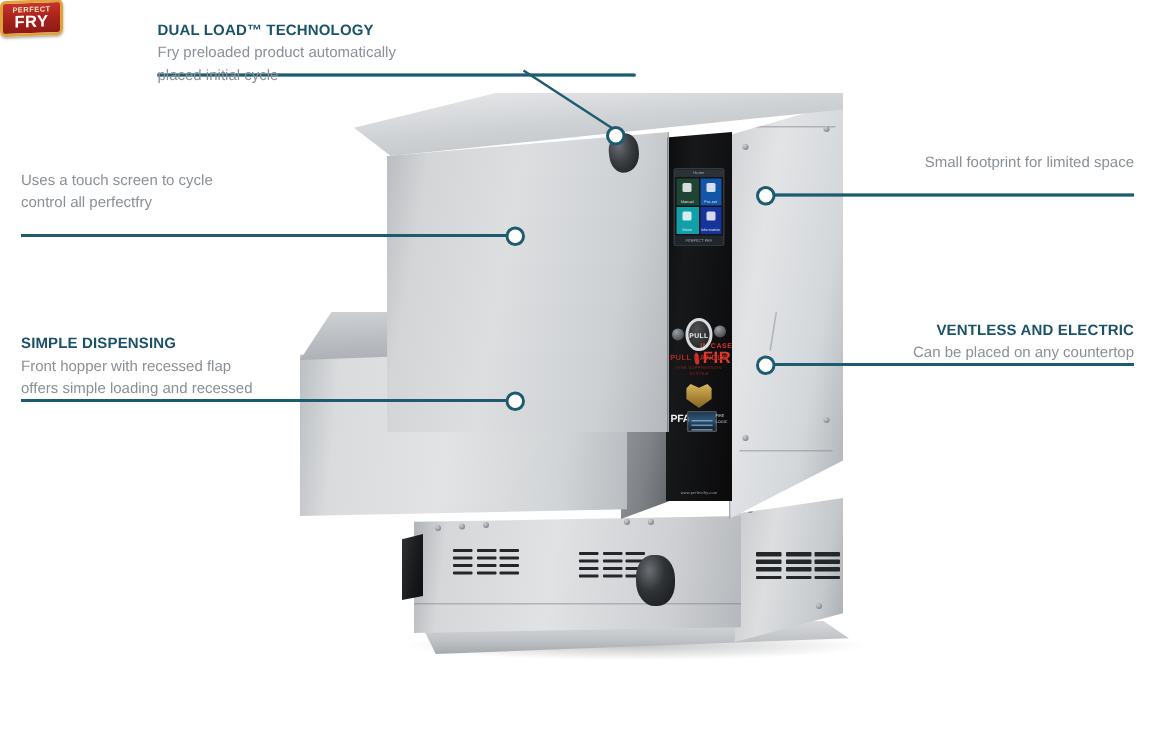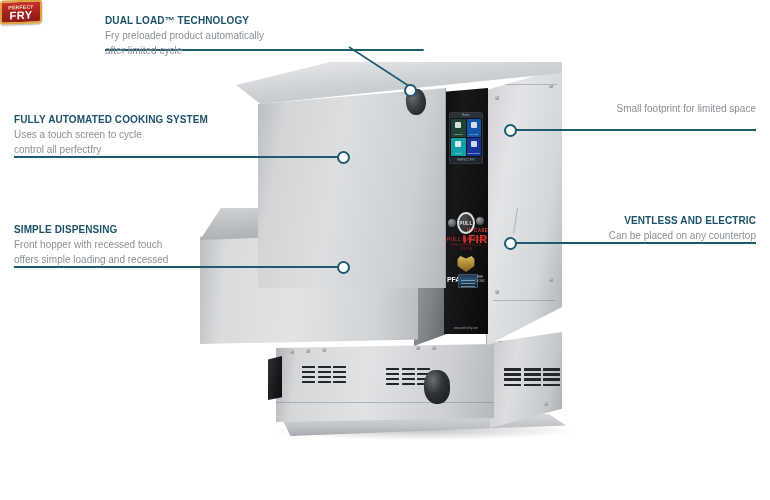--- a/index.html
+++ b/index.html
@@ -421,32 +421,31 @@
 
   <div class="dot" style="left:404px; top:84px;"></div>
   <div class="dot" style="left:337px; top:151px;"></div>
   <div class="dot" style="left:337px; top:261px;"></div>
   <div class="dot" style="left:504px; top:124px;"></div>
   <div class="dot" style="left:504px; top:237px;"></div>
 
   <div class="callout" style="left:105px; top:14px;">
     <div class="hd">DUAL LOAD™ TECHNOLOGY</div>
     <div class="bd">Fry preloaded product automatically</div>
-    <div class="bd">after limited cycle</div>
+    <div class="bd">placed initial cycle</div>
   </div>
 
   <div class="callout" style="left:14px; top:113px;">
-    <div class="hd">FULLY AUTOMATED COOKING SYSTEM</div>
     <div class="bd">Uses a touch screen to cycle</div>
     <div class="bd">control all perfectfry</div>
   </div>
 
   <div class="callout" style="left:14px; top:223px;">
     <div class="hd">SIMPLE DISPENSING</div>
-    <div class="bd">Front hopper with recessed touch</div>
+    <div class="bd">Front hopper with recessed flap</div>
     <div class="bd">offers simple loading and recessed</div>
   </div>
 
   <div class="callout right" style="left:456px; top:101px; width:300px;">
     <div class="bd">Small footprint for limited space</div>
   </div>
 
   <div class="callout right" style="left:456px; top:214px; width:300px;">
     <div class="hd">VENTLESS AND ELECTRIC</div>
     <div class="bd">Can be placed on any countertop</div>

